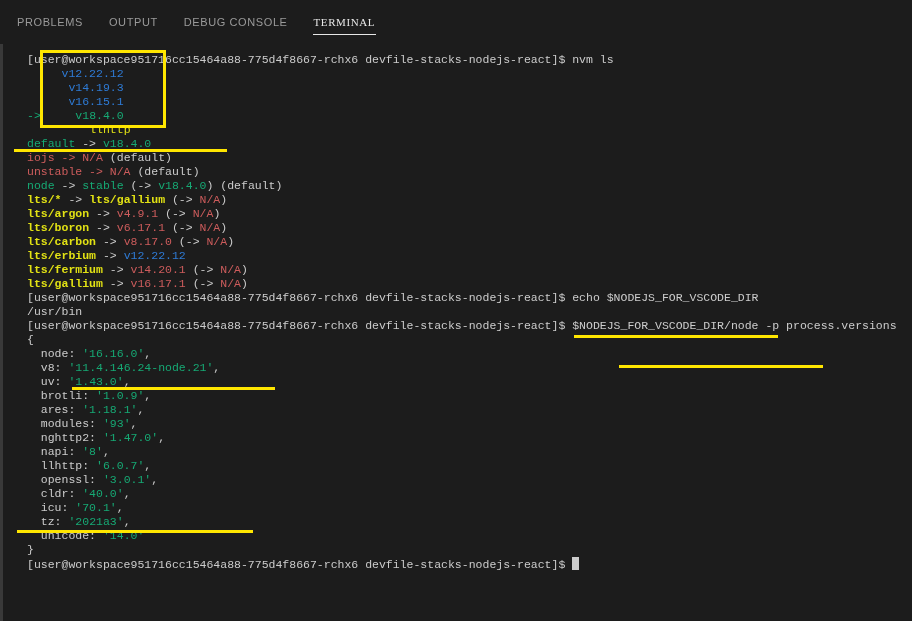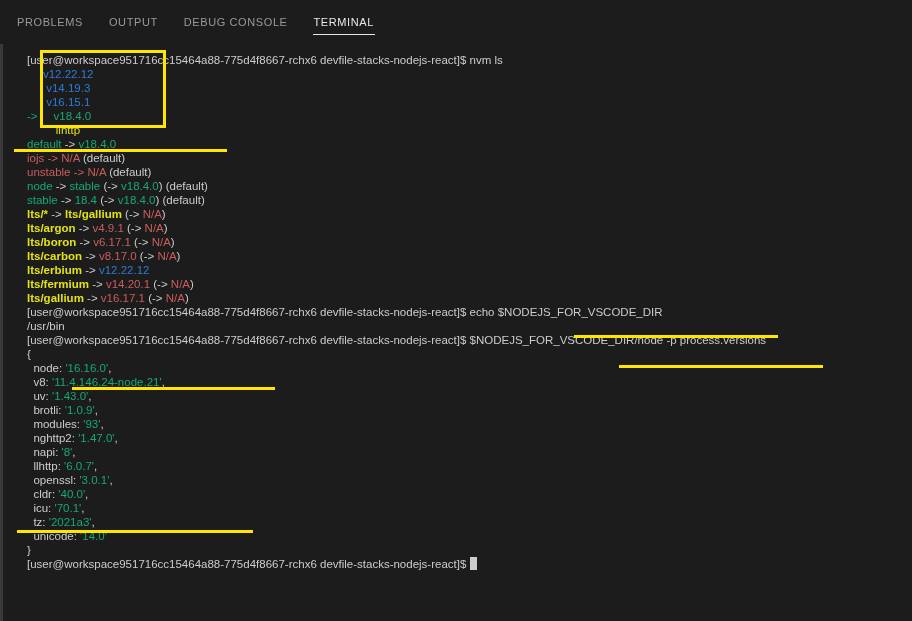--- a/index.html
+++ b/index.html
@@ -3,24 +3,24 @@
 <meta charset="utf-8">
 <style>
   html,body{margin:0;padding:0;background:#111;}
   .app{position:relative;width:912px;height:621px;background:var(--bg);overflow:hidden;
        font-family:"Liberation Sans",sans-serif;}
   .left-strip{position:absolute;left:0;top:44px;width:3px;bottom:0;background:#464646;opacity:.7;}
   
   .tabbar{height:44px;display:flex;align-items:flex-start;padding-left:16px;box-sizing:border-box;}
   .tab{font-size:11px;letter-spacing:.6px;color:var(--tab-inactive);margin-right:24px;
        padding:16px 1px 6px;cursor:pointer;user-select:none;}
-  .tab.active{color:var(--tab-active);border-bottom:1px solid var(--tab-active);}
+  .tab.active{color:var(--tab-active);border-bottom:1px solid var(--tab-active);font-family:Liberation Serif, serif;}
   
   .terminal{position:absolute;left:27px;top:53px;right:0;bottom:0;cursor:text;}
-  .line{white-space:pre;font-family:Liberation Sans, sans-serif;
+  .line{white-space:pre;font-family:Liberation Mono, monospace;
         font-size:11.5px;line-height:14px;height:14px;color:var(--fg);}
   .seg.c-fg{color:var(--fg);}
   .seg.c-blue{color:var(--ansi-blue);}
   .seg.c-green{color:var(--ansi-green);}
   .seg.c-red{color:var(--ansi-red);}
   .seg.c-yellow{color:var(--ansi-yellow);}
   .seg.b{font-weight:bold;text-align:right;}
   .cursor{display:inline-block;width:7px;height:13px;background:var(--cursor);
           vertical-align:-2px;}
   
@@ -46,36 +46,36 @@
         <div class="line"><span class="seg c-fg">[user@workspace951716cc15464a88-775d4f8667-rchx6 devfile-stacks-nodejs-react]$ nvm ls</span></div>
         <div class="line"><span class="seg c-blue">     v12.22.12</span></div>
         <div class="line"><span class="seg c-blue">      v14.19.3</span></div>
         <div class="line"><span class="seg c-blue">      v16.15.1</span></div>
         <div class="line"><span class="seg c-green">-&gt;</span><span class="seg c-fg">     </span><span class="seg c-green">v18.4.0</span></div>
         <div class="line"><span class="seg c-fg">         </span><span class="seg c-yellow">llhttp</span></div>
         <div class="line"><span class="seg c-green">default</span><span class="seg c-fg"> -&gt; </span><span class="seg c-green">v18.4.0</span></div>
         <div class="line"><span class="seg c-red">iojs -&gt; N/A</span><span class="seg c-fg"> (default)</span></div>
         <div class="line"><span class="seg c-red">unstable -&gt; N/A</span><span class="seg c-fg"> (default)</span></div>
         <div class="line"><span class="seg c-green">node</span><span class="seg c-fg"> -&gt; </span><span class="seg c-green">stable</span><span class="seg c-fg"> (-&gt; </span><span class="seg c-green">v18.4.0</span><span class="seg c-fg">) (default)</span></div>
-        <div class="line"><span class="seg c-green">stable</span><span class="seg c-fg"> -&gt; </span><span class="seg c-green">18.4</span><span class="seg c-fg"> (-&gt; </span><span class="seg c-green">v18.4.0</span><span class="seg c-fg">) (default)</span></div>
         <div class="line"><span class="seg c-yellow b">lts/*</span><span class="seg c-fg"> -&gt; </span><span class="seg c-yellow b">lts/gallium</span><span class="seg c-fg"> (-&gt; </span><span class="seg c-red">N/A</span><span class="seg c-fg">)</span></div>
         <div class="line"><span class="seg c-yellow b">lts/argon</span><span class="seg c-fg"> -&gt; </span><span class="seg c-red">v4.9.1</span><span class="seg c-fg"> (-&gt; </span><span class="seg c-red">N/A</span><span class="seg c-fg">)</span></div>
         <div class="line"><span class="seg c-yellow b">lts/boron</span><span class="seg c-fg"> -&gt; </span><span class="seg c-red">v6.17.1</span><span class="seg c-fg"> (-&gt; </span><span class="seg c-red">N/A</span><span class="seg c-fg">)</span></div>
         <div class="line"><span class="seg c-yellow b">lts/carbon</span><span class="seg c-fg"> -&gt; </span><span class="seg c-red">v8.17.0</span><span class="seg c-fg"> (-&gt; </span><span class="seg c-red">N/A</span><span class="seg c-fg">)</span></div>
         <div class="line"><span class="seg c-yellow b">lts/erbium</span><span class="seg c-fg"> -&gt; </span><span class="seg c-blue">v12.22.12</span></div>
         <div class="line"><span class="seg c-yellow b">lts/fermium</span><span class="seg c-fg"> -&gt; </span><span class="seg c-red">v14.20.1</span><span class="seg c-fg"> (-&gt; </span><span class="seg c-red">N/A</span><span class="seg c-fg">)</span></div>
         <div class="line"><span class="seg c-yellow b">lts/gallium</span><span class="seg c-fg"> -&gt; </span><span class="seg c-red">v16.17.1</span><span class="seg c-fg"> (-&gt; </span><span class="seg c-red">N/A</span><span class="seg c-fg">)</span></div>
         <div class="line"><span class="seg c-fg">[user@workspace951716cc15464a88-775d4f8667-rchx6 devfile-stacks-nodejs-react]$ echo $NODEJS_FOR_VSCODE_DIR</span></div>
         <div class="line"><span class="seg c-fg">/usr/bin</span></div>
         <div class="line"><span class="seg c-fg">[user@workspace951716cc15464a88-775d4f8667-rchx6 devfile-stacks-nodejs-react]$ $NODEJS_FOR_VSCODE_DIR/node -p process.versions</span></div>
         <div class="line"><span class="seg c-fg">{</span></div>
         <div class="line"><span class="seg c-fg">  node: </span><span class="seg c-green">'16.16.0'</span><span class="seg c-fg">,</span></div>
         <div class="line"><span class="seg c-fg">  v8: </span><span class="seg c-green">'11.4.146.24-node.21'</span><span class="seg c-fg">,</span></div>
         <div class="line"><span class="seg c-fg">  uv: </span><span class="seg c-green">'1.43.0'</span><span class="seg c-fg">,</span></div>
         <div class="line"><span class="seg c-fg">  brotli: </span><span class="seg c-green">'1.0.9'</span><span class="seg c-fg">,</span></div>
+        <div class="line"><span class="seg c-fg">  ares: </span><span class="seg c-green">'1.18.1'</span><span class="seg c-fg">,</span></div>
         <div class="line"><span class="seg c-fg">  modules: </span><span class="seg c-green">'93'</span><span class="seg c-fg">,</span></div>
         <div class="line"><span class="seg c-fg">  nghttp2: </span><span class="seg c-green">'1.47.0'</span><span class="seg c-fg">,</span></div>
         <div class="line"><span class="seg c-fg">  napi: </span><span class="seg c-green">'8'</span><span class="seg c-fg">,</span></div>
         <div class="line"><span class="seg c-fg">  llhttp: </span><span class="seg c-green">'6.0.7'</span><span class="seg c-fg">,</span></div>
         <div class="line"><span class="seg c-fg">  openssl: </span><span class="seg c-green">'3.0.1'</span><span class="seg c-fg">,</span></div>
         <div class="line"><span class="seg c-fg">  cldr: </span><span class="seg c-green">'40.0'</span><span class="seg c-fg">,</span></div>
         <div class="line"><span class="seg c-fg">  icu: </span><span class="seg c-green">'70.1'</span><span class="seg c-fg">,</span></div>
         <div class="line"><span class="seg c-fg">  tz: </span><span class="seg c-green">'2021a3'</span><span class="seg c-fg">,</span></div>
         <div class="line"><span class="seg c-fg">  unicode: </span><span class="seg c-green">'14.0'</span></div>
         <div class="line"><span class="seg c-fg">}</span></div>

